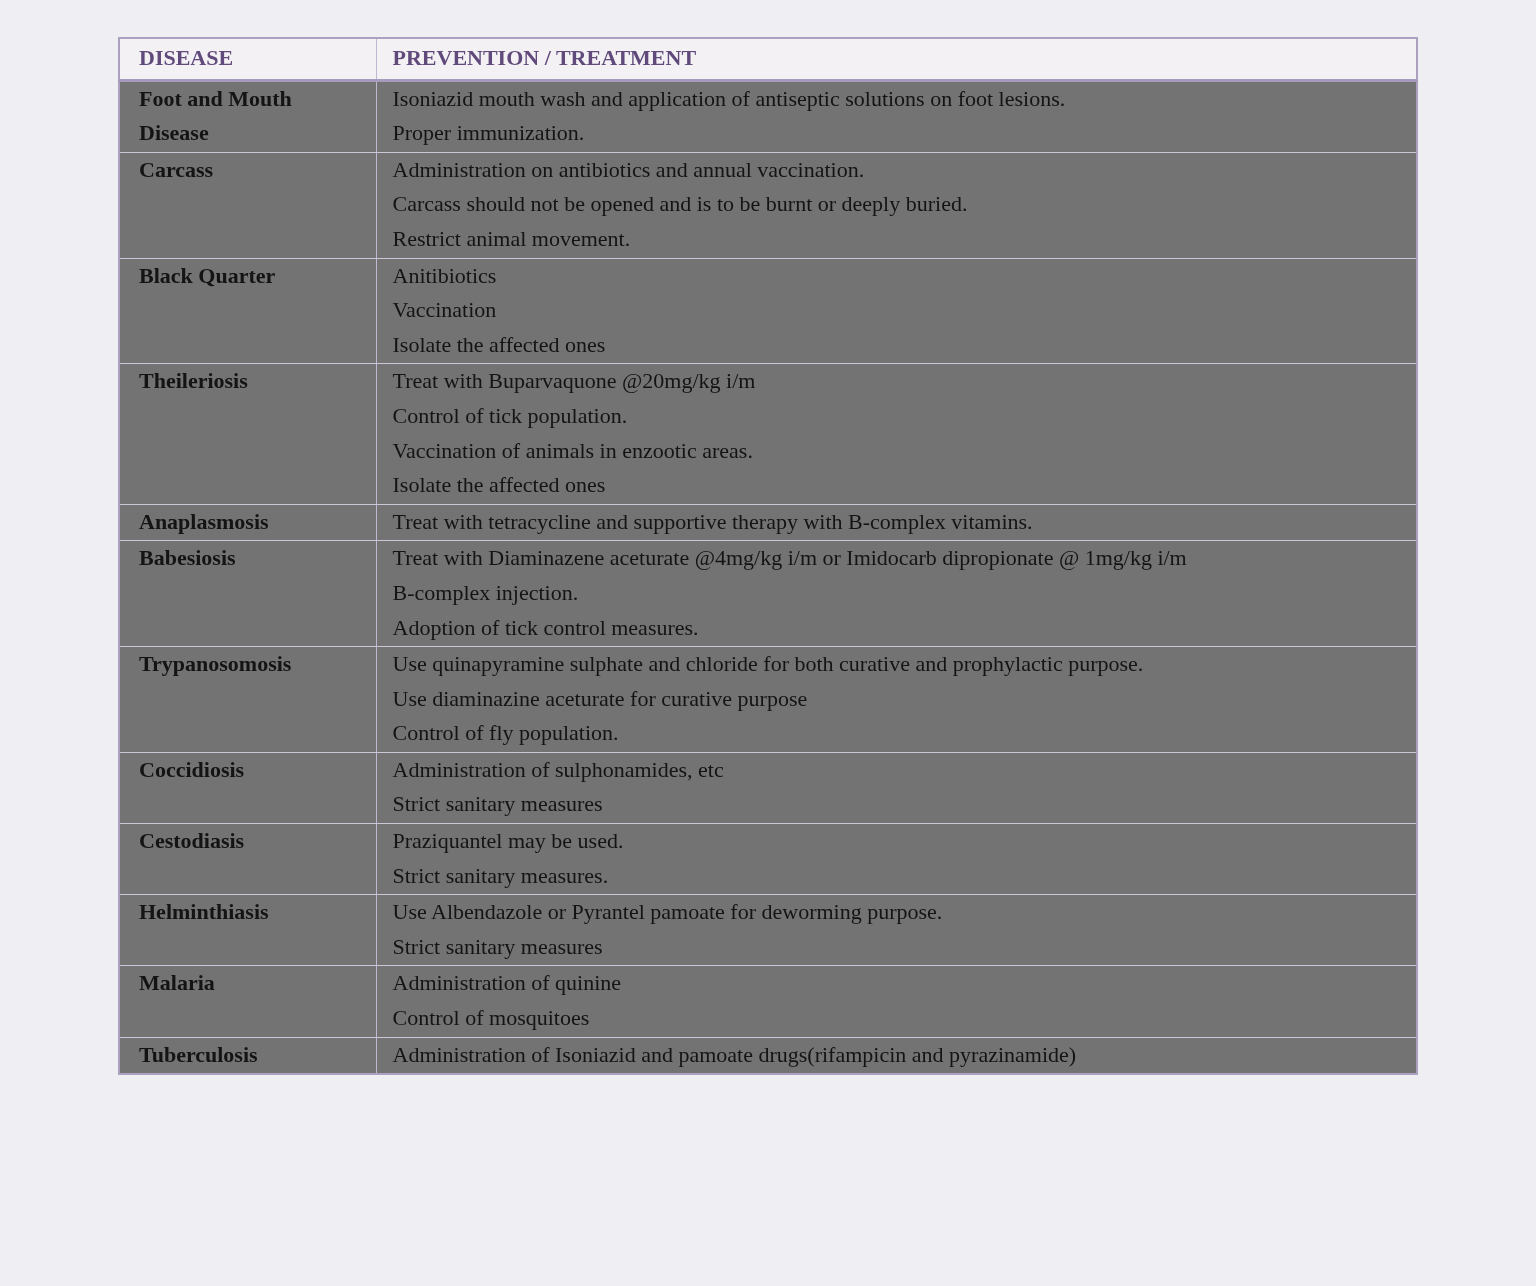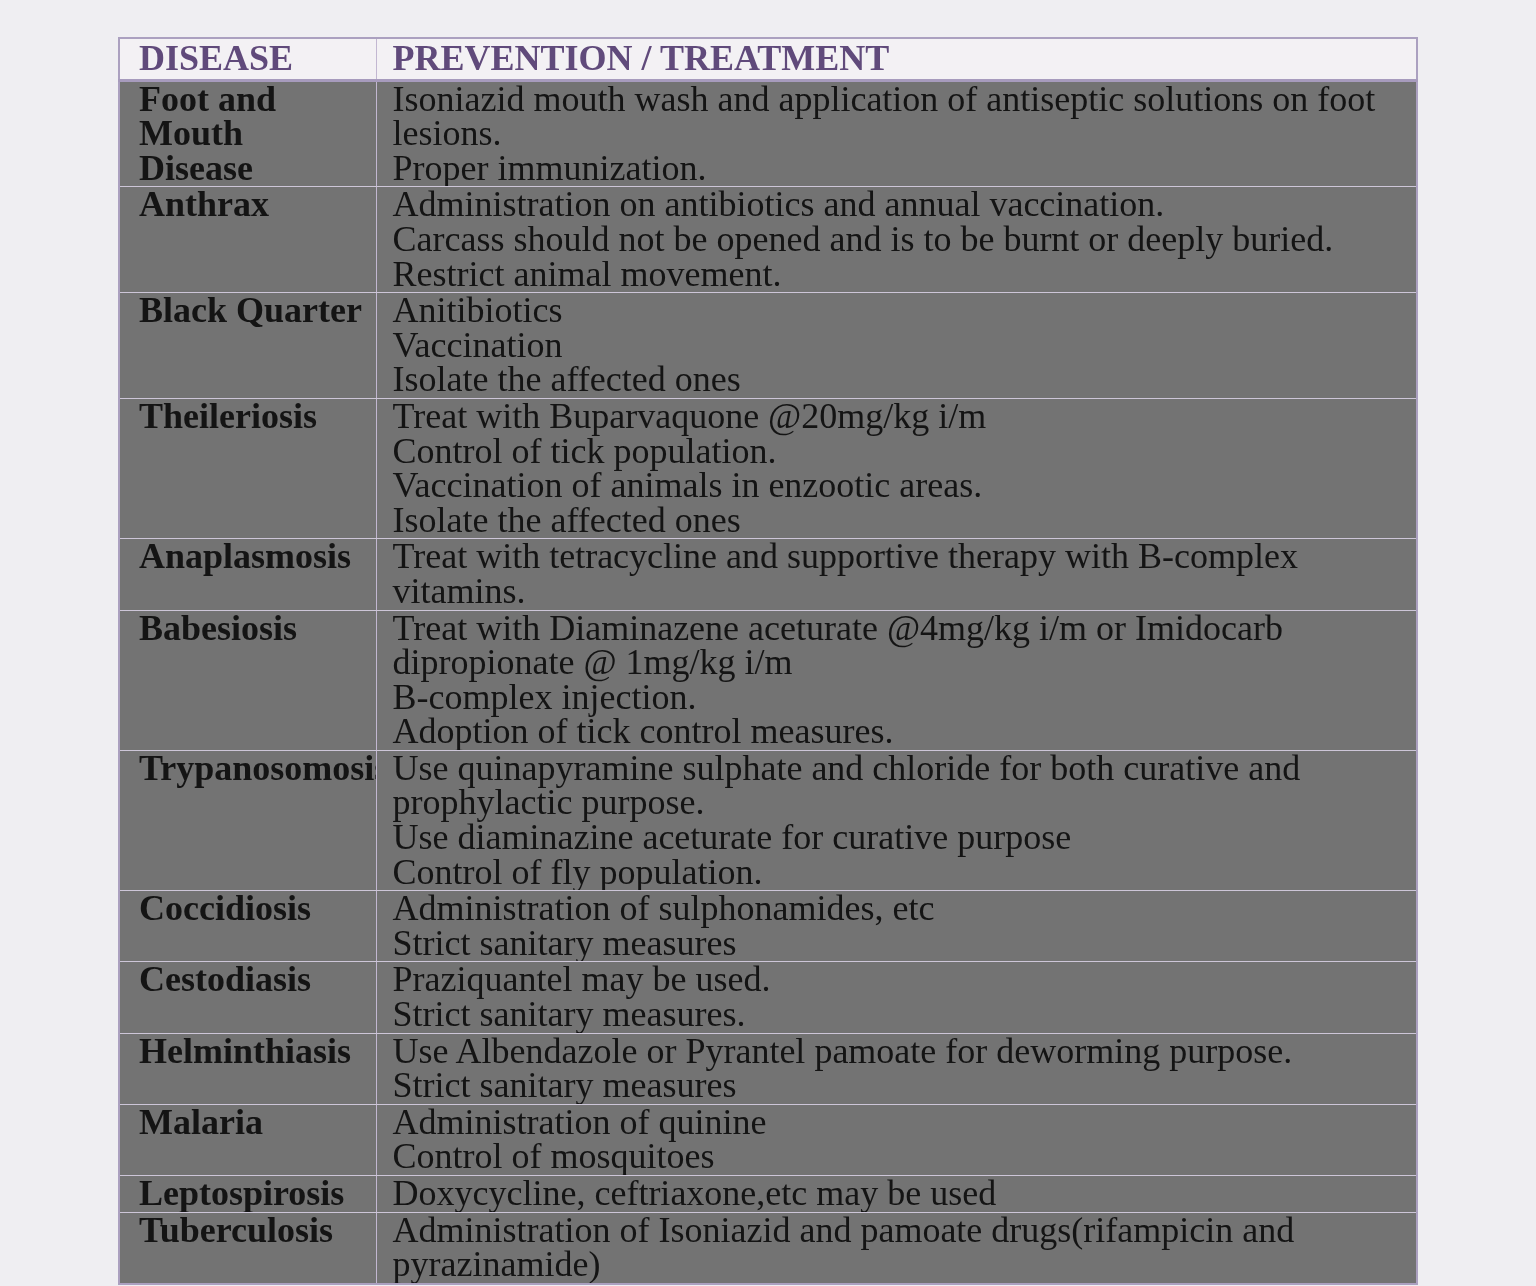--- a/index.html
+++ b/index.html
@@ -15,21 +15,21 @@
     margin: 37px 118px 0 118px;
     border-collapse: collapse;
     table-layout: fixed;
     background: #f3f1f4;
     border: 2px solid #aba0c0;
   }
   .doc-table col.c-disease { width: 257px; }
   .doc-table th, .doc-table td {
     vertical-align: top;
     text-align: left;
-    font-size: 36px;
+    font-size: 22px;
     line-height: 34.6px;
     color: #141414;
     padding: 0 10px 1px 16px;
     border: 1px solid #cdc6d8;
     overflow: hidden;
   }
   .doc-table th:first-child, .doc-table td:first-child {
     padding-left: 19px;
     border-right: 1.5px solid #c2b7d1;
   }
@@ -60,21 +60,21 @@
   </thead>
   <tbody>
     <tr>
       <td class="disease">Foot and Mouth Disease</td>
       <td>
         <span class="treat-line">Isoniazid mouth wash and application of antiseptic solutions on foot lesions.</span>
         <span class="treat-line">Proper immunization.</span>
       </td>
     </tr>
     <tr>
-      <td class="disease">Anthrax</td>
+      <td class="disease">Carcass</td>
       <td>
         <span class="treat-line">Administration on antibiotics and annual vaccination.</span>
         <span class="treat-line">Carcass should not be opened and is to be burnt or deeply buried.</span>
         <span class="treat-line">Restrict animal movement.</span>
       </td>
     </tr>
     <tr>
       <td class="disease">Black Quarter</td>
       <td>
         <span class="treat-line">Anitibiotics</span>
@@ -135,25 +135,19 @@
       </td>
     </tr>
     <tr>
       <td class="disease">Malaria</td>
       <td>
         <span class="treat-line">Administration of quinine</span>
         <span class="treat-line">Control of mosquitoes</span>
       </td>
     </tr>
     <tr>
-      <td class="disease">Leptospirosis</td>
-      <td>
-        <span class="treat-line">Doxycycline, ceftriaxone,etc may be used</span>
-      </td>
-    </tr>
-    <tr>
       <td class="disease">Tuberculosis</td>
       <td>
         <span class="treat-line">Administration of Isoniazid and pamoate drugs(rifampicin and pyrazinamide)</span>
       </td>
     </tr>
   </tbody>
 </table>
 
 </body></html>

